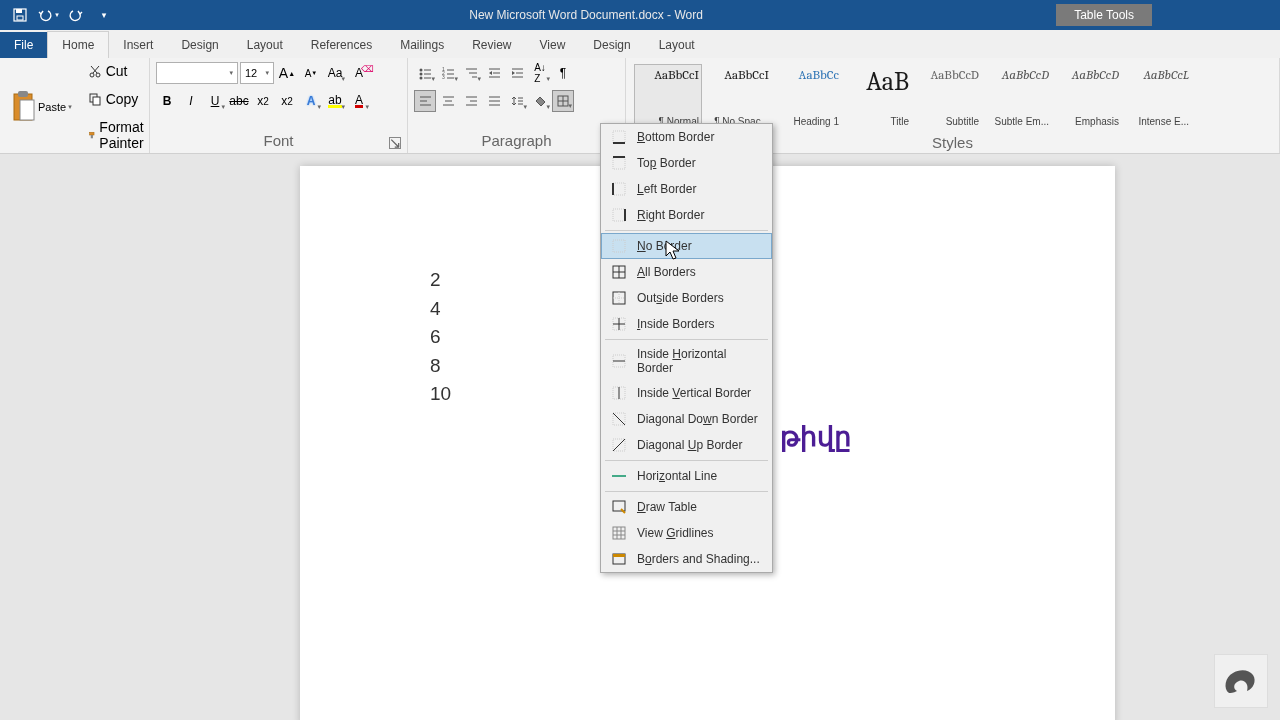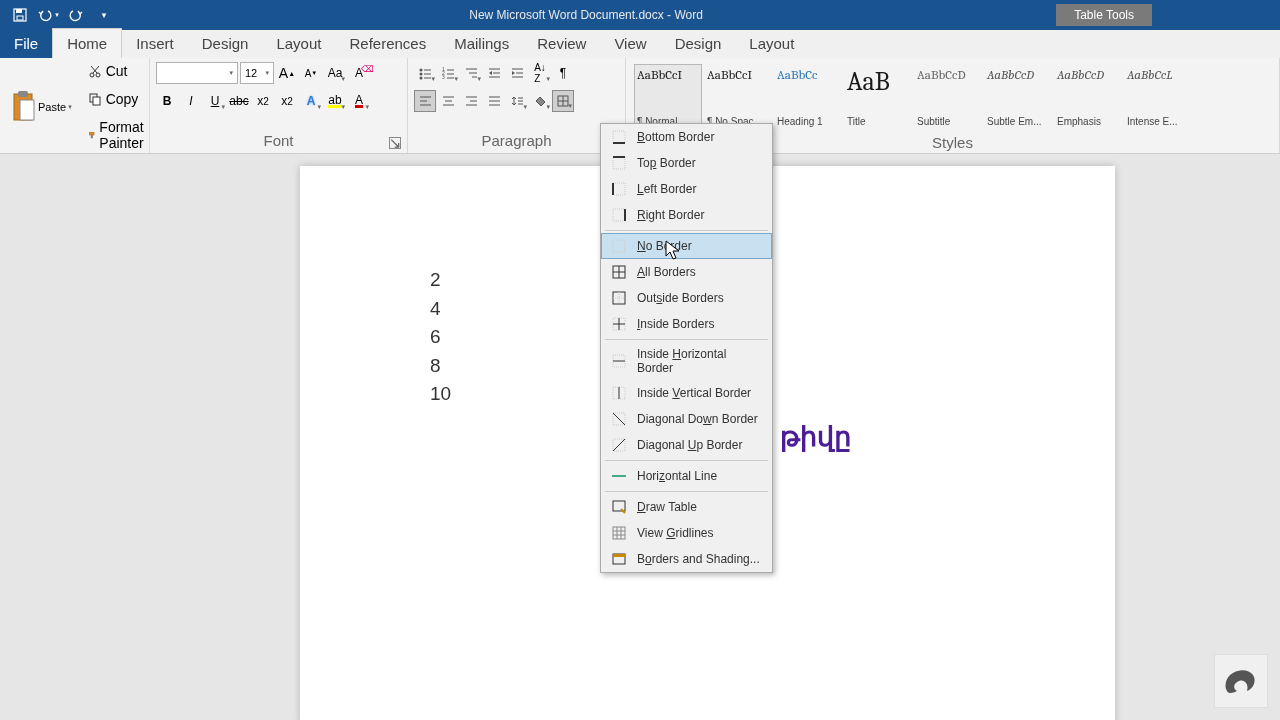--- a/index.html
+++ b/index.html
@@ -5,21 +5,21 @@
   * { margin: 0; padding: 0; box-sizing: border-box; font-family: "Segoe UI", Tahoma, sans-serif; }
   body { background: #e6e6e6; overflow: hidden; width: 1280px; height: 720px; position: relative; }
   
   .titlebar { height: 30px; background: linear-gradient(#1a5490, #1a5490); display: flex; align-items: center; padding: 0 8px; color: #fff; }
   .titlebar .qat { display: flex; gap: 4px; align-items: center; }
   .qat-btn { width: 24px; height: 24px; display: flex; align-items: center; justify-content: center; cursor: pointer; }
   .title-text { flex: 1; text-align: center; font-size: 12px; color: #e8e8e8; }
   .table-tools { background: #7a7a7a; padding: 4px 18px; font-size: 12px; color: #fff; }
 
   .tabs { display: flex; height: 28px; background: #f0f0f0; align-items: flex-end; }
-  .tab { padding: 6px 14px; font-size: 15px; color: #444; cursor: pointer; }
+  .tab { padding: 6px 14px; font-size: 12px; color: #444; cursor: pointer; }
   .tab.file { background: #1a5490; color: #fff; }
   .tab.active { background: #f3f3f3; border-top: 1px solid #d0d0d0; border-left: 1px solid #d0d0d0; border-right: 1px solid #d0d0d0; }
   .tab.context { color: #444; }
   .tellme { flex: 1; display: flex; align-items: center; padding: 0 10px; color: #a0a0a0; font-size: 12px; font-style: italic; gap: 6px; }
   .tellme svg { width: 14px; height: 14px; }
 
   .ribbon { height: 96px; background: #f3f3f3; border-bottom: 1px solid #d0d0d0; display: flex; }
   .group { border-right: 1px solid #d8d8d8; padding: 4px 6px 2px 6px; display: flex; flex-direction: column; }
   .group-body { flex: 1; display: flex; gap: 4px; }
   .group-label { font-size: 15px; color: #666; text-align: center; padding: 2px 0; position: relative; }
@@ -34,21 +34,21 @@
   .font-combo { width: 82px; height: 22px; border: 1px solid #b0b0b0; background: #fff; font-size: 11px; padding: 0 4px; display:flex; align-items:center; justify-content:space-between;}
   .size-combo { width: 34px; height: 22px; border: 1px solid #b0b0b0; background: #fff; font-size: 11px; padding: 0 4px; display:flex; align-items:center; justify-content:space-between;}
   .rb-btn { width: 22px; height: 22px; display: flex; align-items: center; justify-content: center; cursor: pointer; font-size: 12px; }
   .rb-btn.split { position: relative; }
   .rb-btn.split::after { content:'▾'; font-size: 7px; position: absolute; right: 1px; bottom: 1px; color:#666;}
   .rb-btn.pressed { background: #d0d0d0; border: 1px solid #888; }
 
   .para-row { display: flex; gap: 1px; align-items: center; }
   
   .styles-gallery { display: flex; gap: 2px; padding: 2px; }
-  .style-item { width: 68px; height: 66px; border: 1px solid transparent; display: flex; flex-direction: column; align-items: flex-start; justify-content: space-between; padding: 2px; cursor: pointer; }
+  .style-item { width: 68px; height: 66px; border: 1px solid transparent; display: flex; flex-direction: column; align-items: flex-end; justify-content: space-between; padding: 2px; cursor: pointer; }
   .style-item.first { border: 1px solid #b8b8b8; background: #e8e8e8; }
   .style-preview { font-family: "Cambria", serif; color: #1a1a1a; }
   .style-preview.heading { color: #2e74b5; }
   .style-preview.title { font-size: 26px; }
   .style-preview.subtitle { color: #666; }
   .style-preview.emphasis { font-style: italic; color: #555; }
   .style-name { font-size: 10px; color: #444; white-space: nowrap; overflow: hidden; }
 
   .page-area { position: absolute; top: 156px; left: 0; right: 0; bottom: 0; background: #e6e6e6; }
   .page { position: absolute; top: 10px; left: 300px; width: 815px; height: 560px; background: #fff; box-shadow: 0 0 8px rgba(0,0,0,0.2); padding: 100px 130px; }

